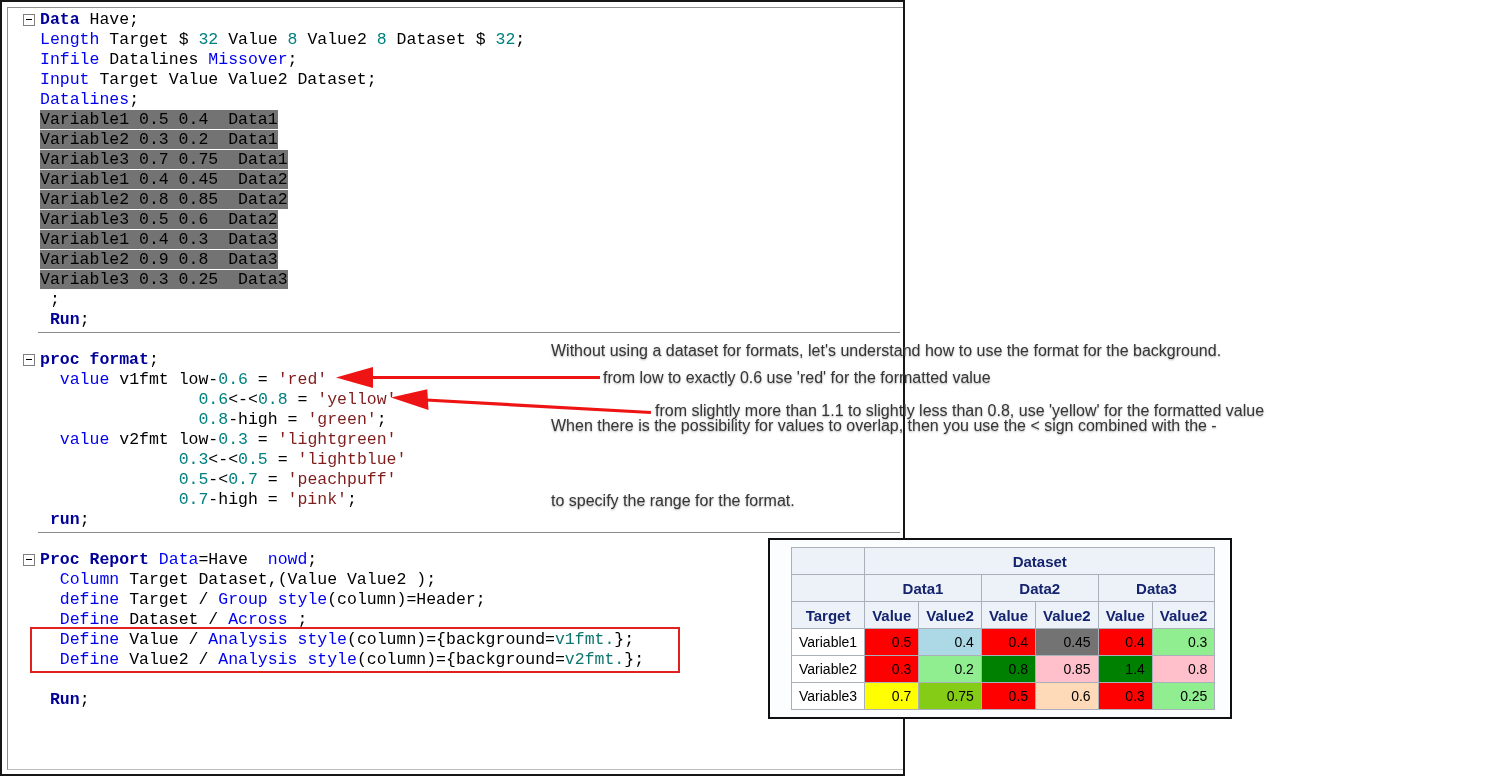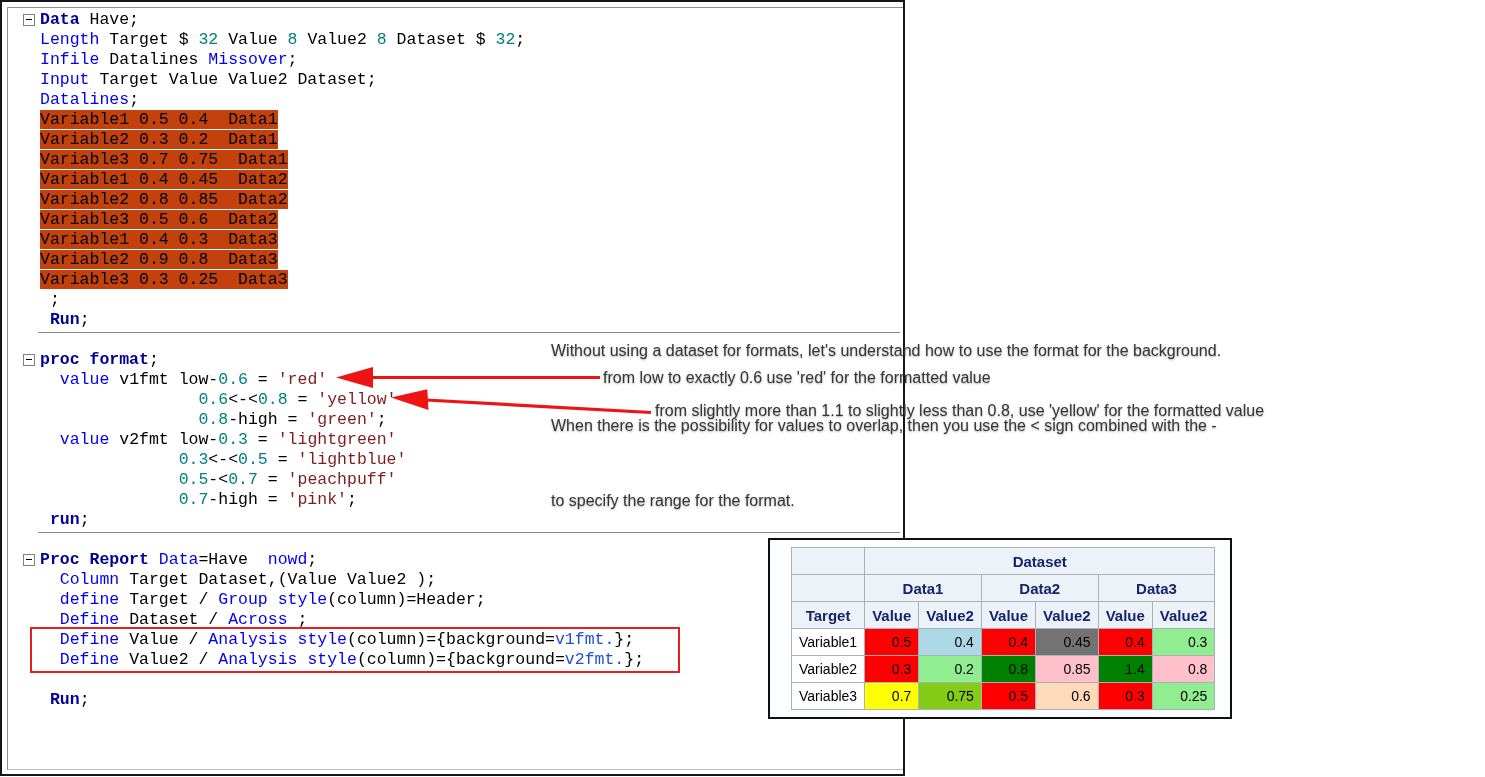--- a/index.html
+++ b/index.html
@@ -16,23 +16,23 @@
 
   
   #code { position:absolute; left:38px; top:8px; z-index:2;
           font-family:"Liberation Mono","DejaVu Sans Mono",monospace;
           font-size:16.5px; line-height:20px; white-space:pre; cursor:text; }
   .code-line { height:20px; white-space:pre; }
   .c-kw  { color:#000099; font-weight:bold; }
   .c-st  { color:#0000EE; }
   .c-num { color:#008080; }
   .c-str { color:#7f1d1d; }
-  .c-fmt { color:#1d4ed8;text-align:right; }
+  .c-fmt { color:#0f766e;text-align:right; }
   .c-pl  { color:#000000; }
-  .hl-span { background:#c2410c; }
+  .hl-span { background:#737373; }
 
   .collapse-box { position:absolute; width:12px; height:12px; background:#fff;
                   border:1px solid #808080; z-index:3; left:21px; cursor:pointer; }
   .collapse-box::after { content:""; position:absolute; left:2px; right:2px; top:50%;
                   height:1px; margin-top:-1px; background:#000; }
 
   .section-divider { position:absolute; left:36px; width:862px; height:1px;
                      background:#8a8a8a; z-index:2; }
 
   

